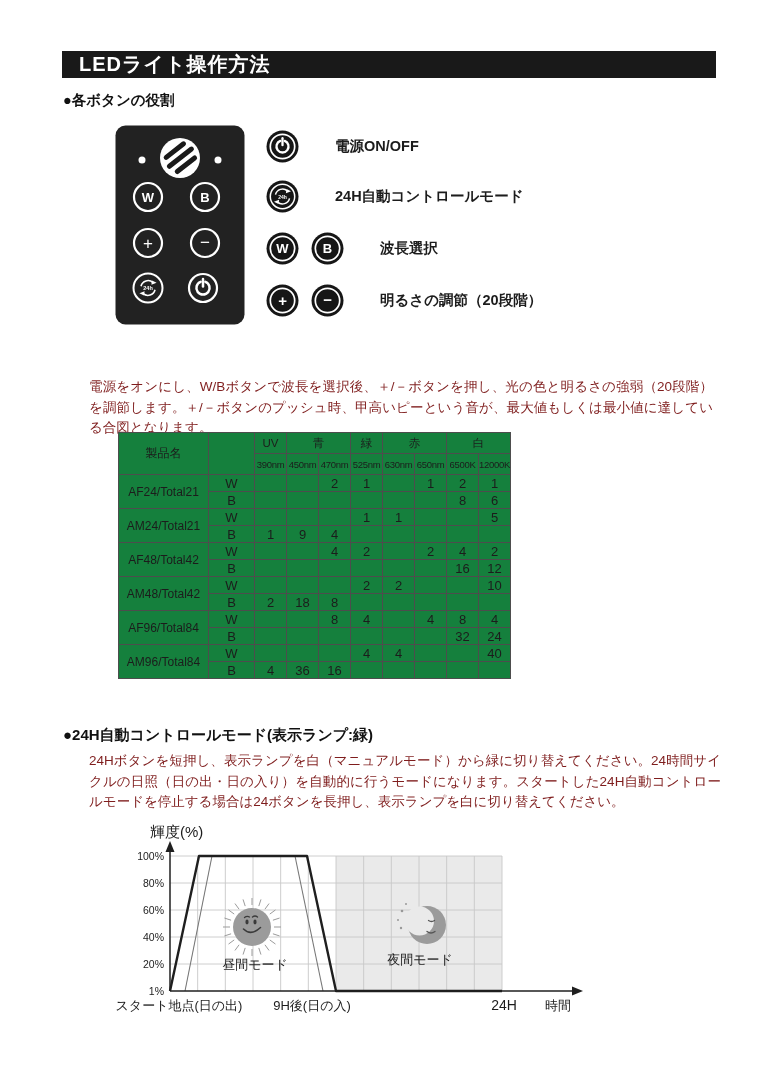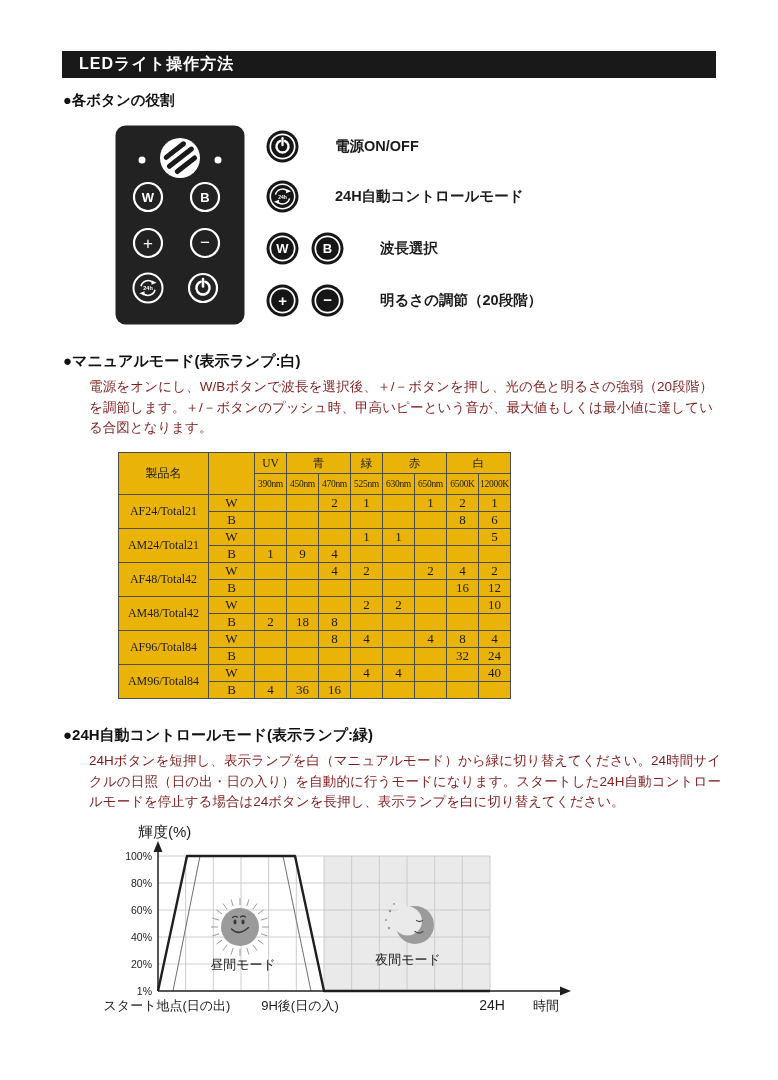--- a/index.html
+++ b/index.html
@@ -1,41 +1,41 @@
 <!DOCTYPE html>
 <html><head>
 <meta charset="utf-8">
 <style>
   html,body{margin:0;padding:0;background:#ffffff;}
   .page{position:relative;width:778px;height:1080px;background:#ffffff;overflow:hidden;
         font-family:"Liberation Sans","DejaVu Sans",sans-serif;color:#1c1c1c;}
   .titlebar{position:absolute;left:62px;top:51px;width:654px;height:27px;background:#191919;
             color:#ffffff;display:flex;align-items:center;box-sizing:border-box;padding-left:17px;
-            font-size:16px;font-weight:bold;letter-spacing:1px;}
+            font-size:20px;font-weight:bold;letter-spacing:1px;}
   .h2{position:absolute;font-weight:bold;color:#111111;white-space:nowrap;}
   .h-buttons{left:63px;top:91px;font-size:14.5px;}
   .h-manual{left:63px;top:352px;font-size:15px;}
   .h-auto{left:63px;top:726px;font-size:15px;}
   .para{position:absolute;font-size:13.5px;line-height:1.52;color:#7f1d1d;text-align:justify;}
   .p-manual{left:89px;top:377px;width:624px;}
   .p-auto{left:89px;top:751px;width:632px;}
   .remote-wrap{position:absolute;left:115px;top:125px;width:130px;height:200px;}
   .legend-row{position:absolute;left:266px;display:flex;align-items:center;}
   .legend-row svg{display:block;margin-right:12px;}
   .legend-label{font-size:14.5px;font-weight:bold;margin-left:24px;white-space:nowrap;color:#1c1c1c;}
-  .dtable{position:absolute;left:118px;top:452px;border-collapse:collapse;table-layout:fixed;background:#eab308;font-family:Liberation Serif, serif;}
+  .dtable{position:absolute;left:118px;top:432px;border-collapse:collapse;table-layout:fixed;background:#15803d;}
   .dtable th,.dtable td{border:1px solid #4d4d4d;text-align:center;vertical-align:middle;padding:0;font-weight:normal;color:#1c1c1c;}
   .dtable .grp{font-size:11.5px;height:20px;}
   .dtable .sub{font-size:9.5px;height:20px;letter-spacing:-0.3px;}
   .dtable .prod-h{font-size:12px;}
   .dtable td.prod{font-size:12px;}
   .dtable td.wb{font-size:13px;}
   .dtable td.val{font-size:13px;}
   .dtable tbody tr{height:17px;}
-  .chart-wrap{position:absolute;left:88px;top:813px;width:505px;height:210px;text-align:center;}
+  .chart-wrap{position:absolute;left:100px;top:813px;width:505px;height:210px;text-align:center;}
   svg text{font-family:"Liberation Sans","DejaVu Sans",sans-serif;}
 </style>
 </head>
 <body>
 
 <div class="page">
 
   <div class="titlebar">
     <span>LEDライト操作方法</span>
   </div>
@@ -147,21 +147,20 @@
       <text y="5.4" text-anchor="middle" font-size="15" font-weight="bold" fill="#ffffff">+</text>
     </svg>
     <svg width="33" height="33" viewBox="-16.5 -16.5 33 33">
       <circle r="16" fill="#161616"></circle>
       <circle r="12.2" fill="none" stroke="#ffffff" stroke-width="1.7"></circle>
       <text y="4.8" text-anchor="middle" font-size="15" font-weight="bold" fill="#ffffff">−</text>
     </svg>
     <span class="legend-label">明るさの調節（20段階）</span>
   </div>
 
-  <div class="h2 h-manual">●マニュアルモード(表示ランプ:白)</div>
   <div class="para p-manual">電源をオンにし、W/Bボタンで波長を選択後、＋/－ボタンを押し、光の色と明るさの強弱（20段階）を調節します。＋/－ボタンのプッシュ時、甲高いピーという音が、最大値もしくは最小値に達している合図となります。</div>
 
   <table class="dtable">
     <colgroup>
       <col style="width:90px">
         <col style="width:46px">
       <col style="width:32px">
         <col style="width:32px">
         <col style="width:32px">
         <col style="width:32px">

